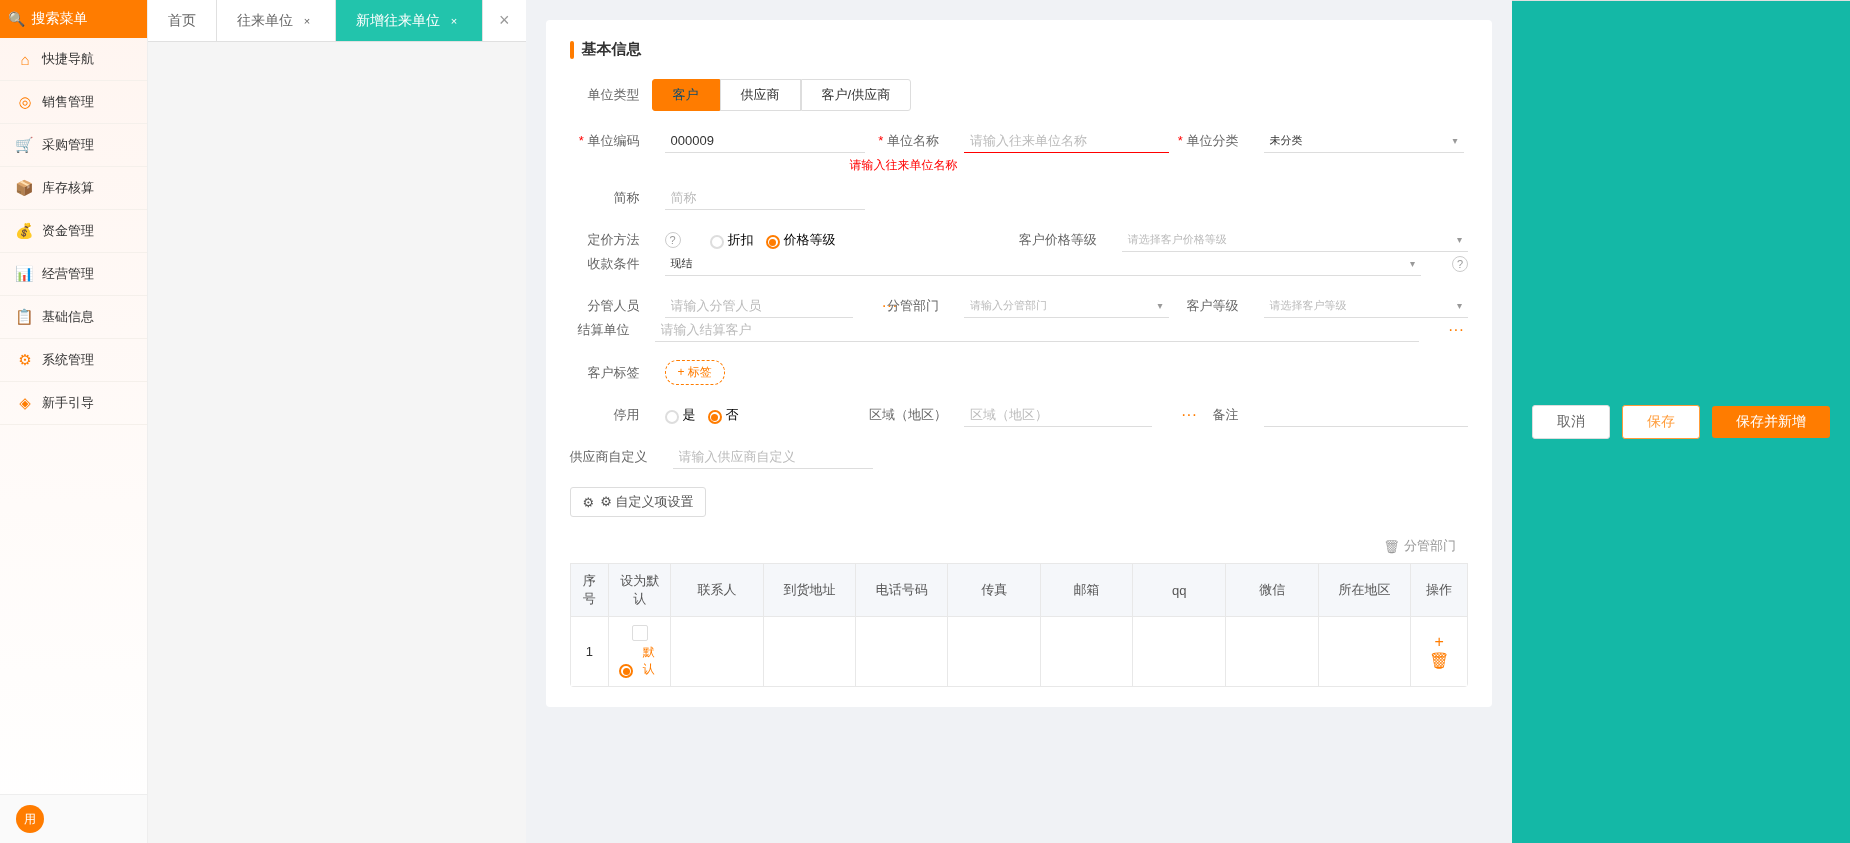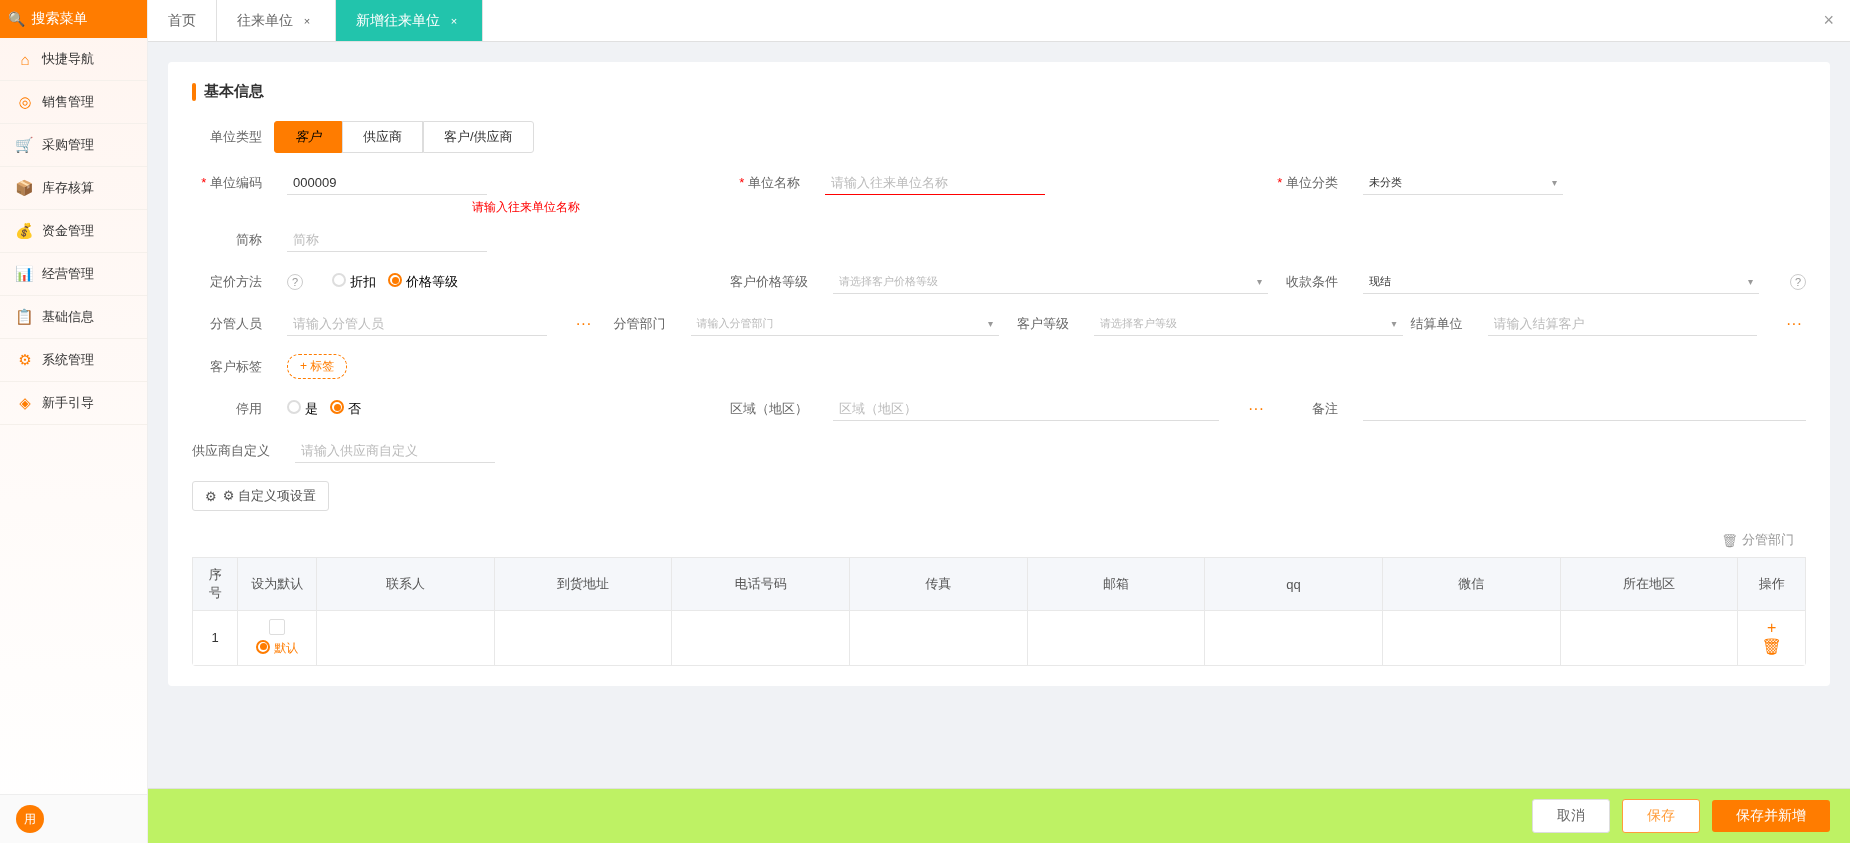--- a/index.html
+++ b/index.html
@@ -43,21 +43,20 @@
       padding: 10px 16px;
       gap: 8px;
       background: #fafafa;
     }
     .sidebar-bottom-icon { width: 28px; height: 28px; background: #ff7c00; border-radius: 50%; display: flex; align-items: center; justify-content: center; color: white; font-size: 12px; }
 
     
     .main {
       flex: 1;
       display: flex;
-      flex-direction: column;
       overflow: hidden;
     }
 
     
     .tab-bar {
       display: flex;
       align-items: center;
       background: #fff;
       border-bottom: 1px solid #e0e0e0;
       height: 42px;
@@ -136,23 +135,22 @@
     .type-btn {
       padding: 6px 20px;
       border: 1px solid #ddd;
       background: white;
       cursor: pointer;
       font-size: 13px;
       color: #333;
     }
     .type-btn.active {
       background: #ff7c00;
-      color: #000000;
+      color: #0c4a6e;
       border-color: #ff7c00;
-      font-style: italic;
     }
     .type-btn:first-child { border-radius: 3px 0 0 3px; }
     .type-btn:last-child { border-radius: 0 3px 3px 0; }
 
     
     .form-row {
       display: flex;
       align-items: flex-start;
       margin-bottom: 18px;
       flex-wrap: wrap;
@@ -201,21 +199,21 @@
     .select-arrow { color: #999; font-size: 10px; }
 
     
     .radio-group {
       display: flex;
       align-items: center;
       gap: 12px;
     }
     .radio-item {
       display: flex;
-      align-items: flex-start;
+      align-items: flex-end;
       gap: 4px;
       cursor: pointer;
       font-size: 13px;
       font-family: Liberation Mono, monospace;
     }
     .radio-circle {
       width: 14px; height: 14px;
       border: 2px solid #ddd;
       border-radius: 50%;
       display: flex; align-items: center; justify-content: center;
@@ -321,21 +319,21 @@
       font-size: 16px;
       padding: 0 4px;
     }
 
     
     .footer {
       display: flex;
       justify-content: flex-end;
       align-items: center;
       padding: 10px 20px;
-      background: #bef264;
+      background: #14b8a6;
       border-top: 1px solid #e0e0e0;
       gap: 12px;
       flex-shrink: 0;
     }
     .btn-cancel {
       padding: 7px 24px;
       border: 1px solid #ddd;
       border-radius: 3px;
       background: white;
       color: #666;

